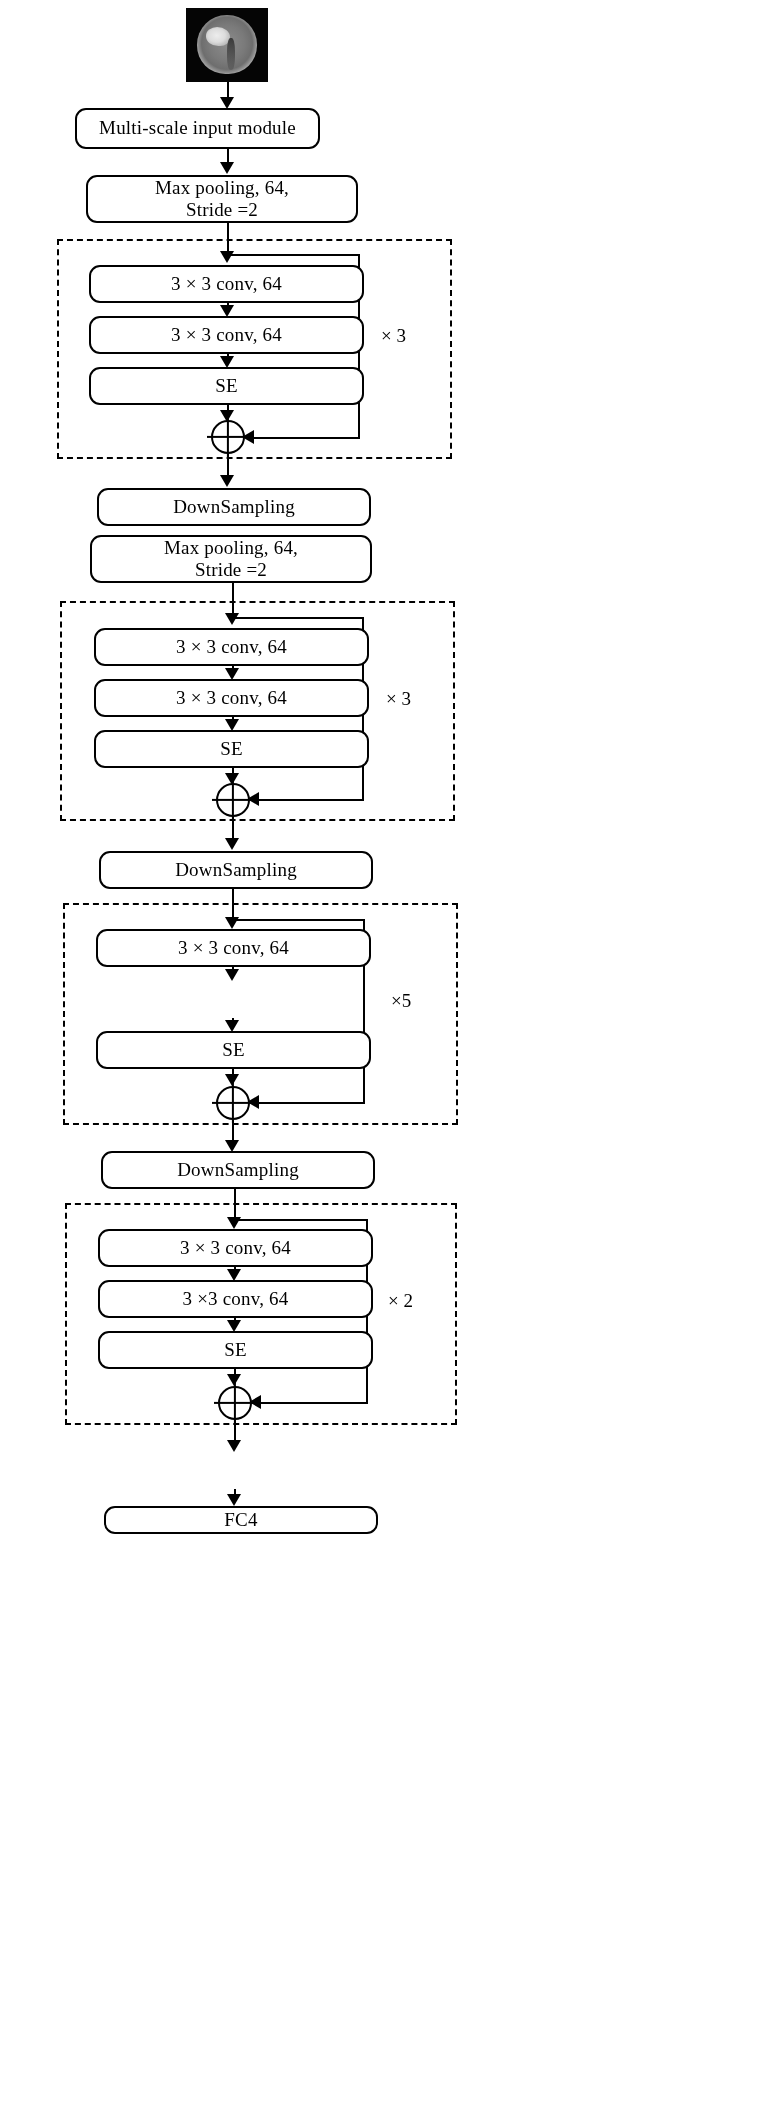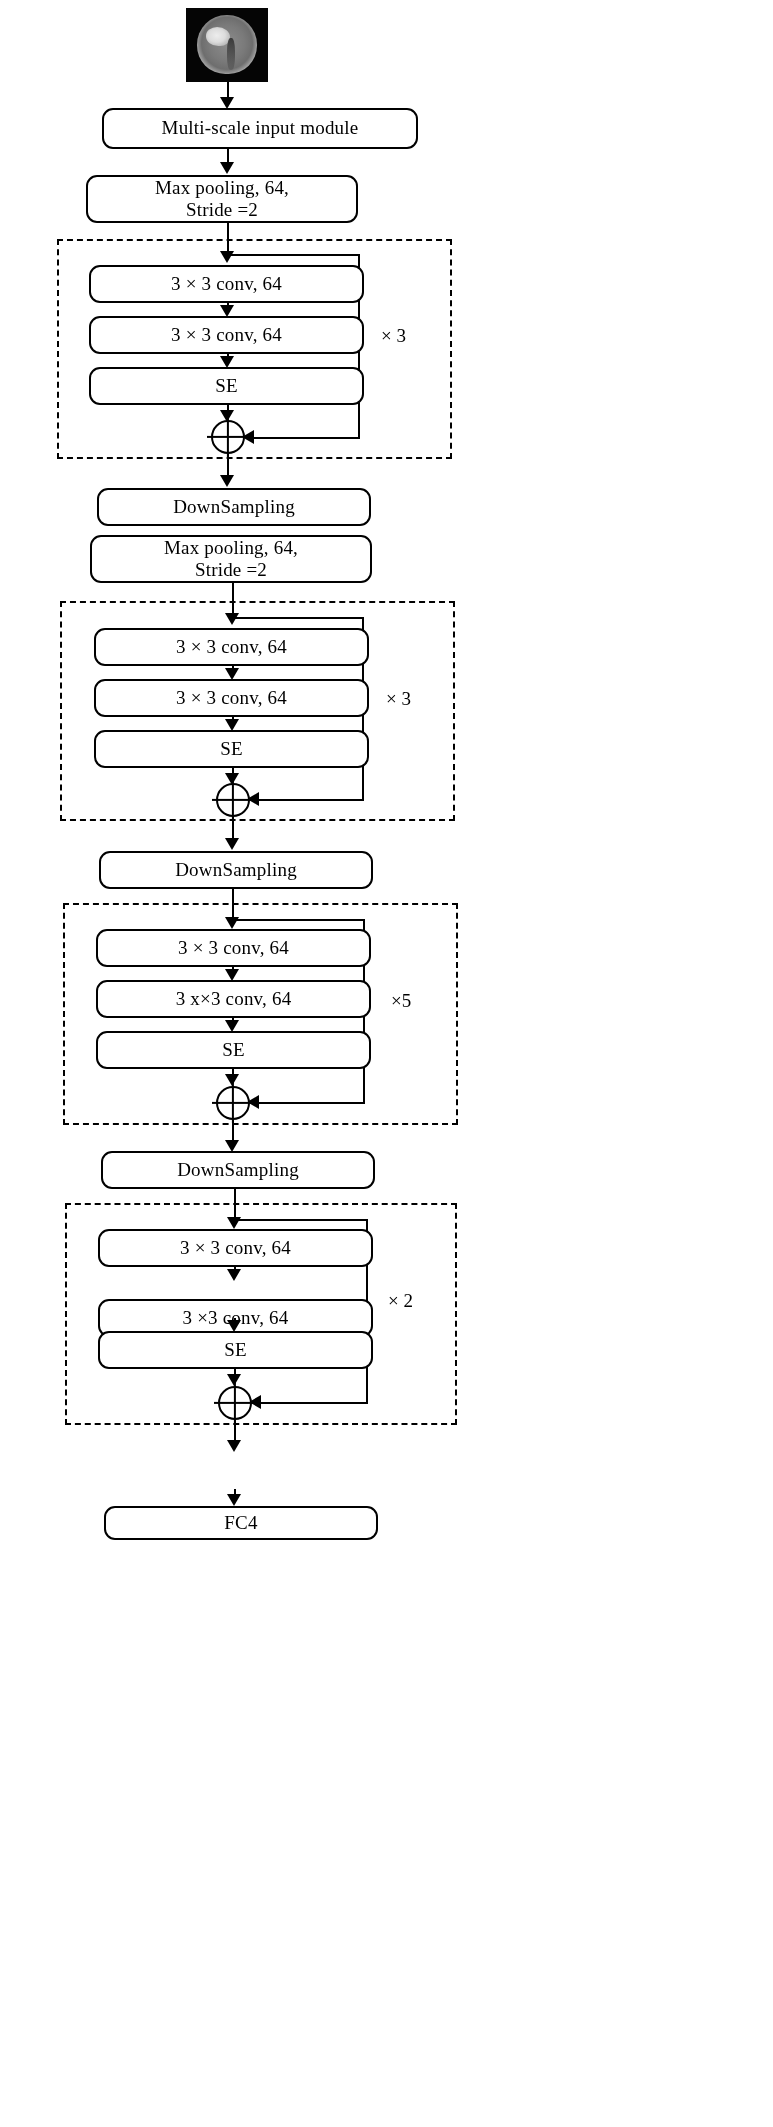--- a/index.html
+++ b/index.html
@@ -140,21 +140,21 @@
 
   <div class="mri" style="left:186px; top:8px; width:82px; height:74px;">
     <div class="skull"></div>
     <div class="lesion"></div>
     <div class="fold"></div>
   </div>
 
   <div class="vline" style="left:227px; top:82px; height:17px;"></div>
   <div class="arrow-down" style="left:220px; top:97px;"></div>
 
-  <div class="node" style="left:75px; top:108px; width:316px; height:41px;margin-left:27px;">Multi-scale input module</div>
+  <div class="node" style="left:75px; top:108px; width:245px; height:41px;">Multi-scale input module</div>
 
   <div class="vline" style="left:227px; top:149px; height:15px;"></div>
   <div class="arrow-down" style="left:220px; top:162px;"></div>
 
   <div class="node two-line" style="left:86px; top:175px; width:272px; height:48px;">Max pooling,    64,
 Stride =2</div>
 
   <div class="vline" style="left:227px; top:223px; height:30px;"></div>
   <div class="arrow-down" style="left:220px; top:251px;"></div>
 
@@ -227,21 +227,20 @@
 
   <div class="hline" style="left:232px; top:919px; width:133px;"></div>
   <div class="vline" style="left:363px; top:919px; height:184px;"></div>
   <div class="hline" style="left:254px; top:1102px; width:111px;"></div>
   <div class="arrow-left" style="left:247px; top:1095px;"></div>
 
   <div class="node" style="left:96px; top:929px; width:275px; height:38px;">3 × 3 conv, 64</div>
   <div class="vline" style="left:232px; top:967px; height:5px;"></div>
   <div class="arrow-down" style="left:225px; top:969px;"></div>
 
-  <div class="node" style="left:96px; top:980px; width:275px; height:38px;">3 x×3 conv, 64</div>
   <div class="vline" style="left:232px; top:1018px; height:5px;"></div>
   <div class="arrow-down" style="left:225px; top:1020px;"></div>
 
   <div class="node" style="left:96px; top:1031px; width:275px; height:38px;">SE</div>
   <div class="vline" style="left:232px; top:1069px; height:9px;"></div>
   <div class="arrow-down" style="left:225px; top:1074px;"></div>
 
   <div class="sumnode" style="left:216px; top:1086px;"></div>
 
   <div class="repeat-label" style="left:391px; top:990px;">×5</div>
@@ -258,34 +257,34 @@
 
   <div class="hline" style="left:234px; top:1219px; width:134px;"></div>
   <div class="vline" style="left:366px; top:1219px; height:184px;"></div>
   <div class="hline" style="left:256px; top:1402px; width:112px;"></div>
   <div class="arrow-left" style="left:249px; top:1395px;"></div>
 
   <div class="node" style="left:98px; top:1229px; width:275px; height:38px;">3 × 3 conv, 64</div>
   <div class="vline" style="left:234px; top:1267px; height:5px;"></div>
   <div class="arrow-down" style="left:227px; top:1269px;"></div>
 
-  <div class="node" style="left:98px; top:1280px; width:275px; height:38px;margin-top:19px;">3 ×3 conv, 64</div>
+  <div class="node" style="left:98px; top:1280px; width:275px; height:38px;">3 ×3 conv, 64</div>
   <div class="vline" style="left:234px; top:1318px; height:5px;"></div>
   <div class="arrow-down" style="left:227px; top:1320px;"></div>
 
   <div class="node" style="left:98px; top:1331px; width:275px; height:38px;">SE</div>
   <div class="vline" style="left:234px; top:1369px; height:9px;"></div>
   <div class="arrow-down" style="left:227px; top:1374px;"></div>
 
   <div class="sumnode" style="left:218px; top:1386px;"></div>
 
   <div class="repeat-label" style="left:388px; top:1290px;">× 2</div>
 
   <div class="vline" style="left:234px; top:1420px; height:22px;"></div>
   <div class="arrow-down" style="left:227px; top:1440px;"></div>
 
 
   <div class="vline" style="left:234px; top:1489px; height:8px;"></div>
   <div class="arrow-down" style="left:227px; top:1494px;"></div>
 
-  <div class="node" style="left:104px; top:1506px; width:274px; height:34px;text-align:right;">FC4</div>
+  <div class="node" style="left:104px; top:1506px; width:274px; height:28px;text-align:right;">FC4</div>
 
 </div>
 
 </body></html>

